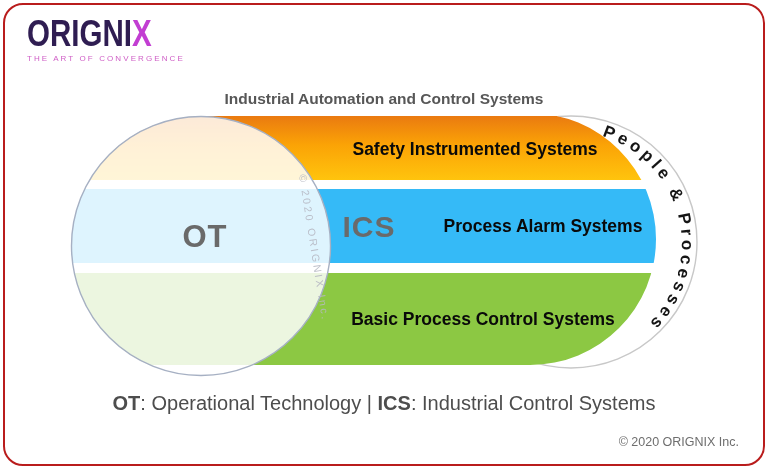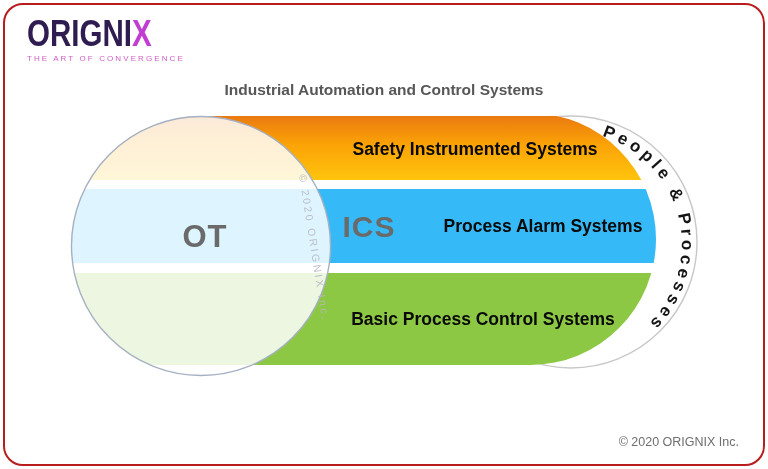--- a/index.html
+++ b/index.html
@@ -20,21 +20,21 @@
   .brand-x{color:#c23ed2;}
   .brand-tagline{
     font-size:8px;font-weight:400;letter-spacing:2.1px;color:#cf5ec6;
     margin-top:1px;white-space:nowrap;
   }
   .title{
     position:absolute;left:0;right:0;top:49px;text-align:center;
     font-size:30px;font-weight:700;color:#575757;letter-spacing:1px;
   }
   .subtitle{
-    position:absolute;left:0;right:0;top:76px;text-align:center;
+    position:absolute;left:0;right:0;top:85px;text-align:center;
     font-size:15.5px;font-weight:700;color:#575757;
   }
   .diagram{position:absolute;left:0;top:0;width:768px;height:469px;}
   .legend{
     position:absolute;left:0;right:0;top:387px;text-align:center;
     font-size:20px;color:#4d4d4d;
   }
   .legend .b{font-weight:700;}
   .copyright{
     position:absolute;right:24px;top:430px;
@@ -86,15 +86,16 @@
     <text class="band-label" x="470" y="150" text-anchor="middle">Safety Instrumented Systems</text>
     <text class="band-label" x="538" y="227" text-anchor="middle">Process Alarm Systems</text>
     <text class="band-label" x="478" y="320" text-anchor="middle">Basic Process Control Systems</text>
     <text class="big-label" x="364" y="232" text-anchor="middle" font-size="30">ICS</text>
 
     <circle cx="196" cy="241" r="129.5" fill="#ffffff" fill-opacity="0.84" stroke="#a6b0c3" stroke-width="1.4"></circle>
     <text class="watermark" transform="translate(294,170) rotate(81)">© 2020 ORIGNIX Inc.</text>
     <text class="big-label" x="200" y="242" text-anchor="middle" font-size="31">OT</text>
   </svg>
 
+  <div class="legend"><span class="b">OT</span><span>: Operational Technology </span><span>| </span><span class="b">ICS</span><span>: Industrial Control Systems</span></div>
 
   <div class="copyright">© 2020 ORIGNIX Inc.</div>
 </div>
 
 </body></html>

